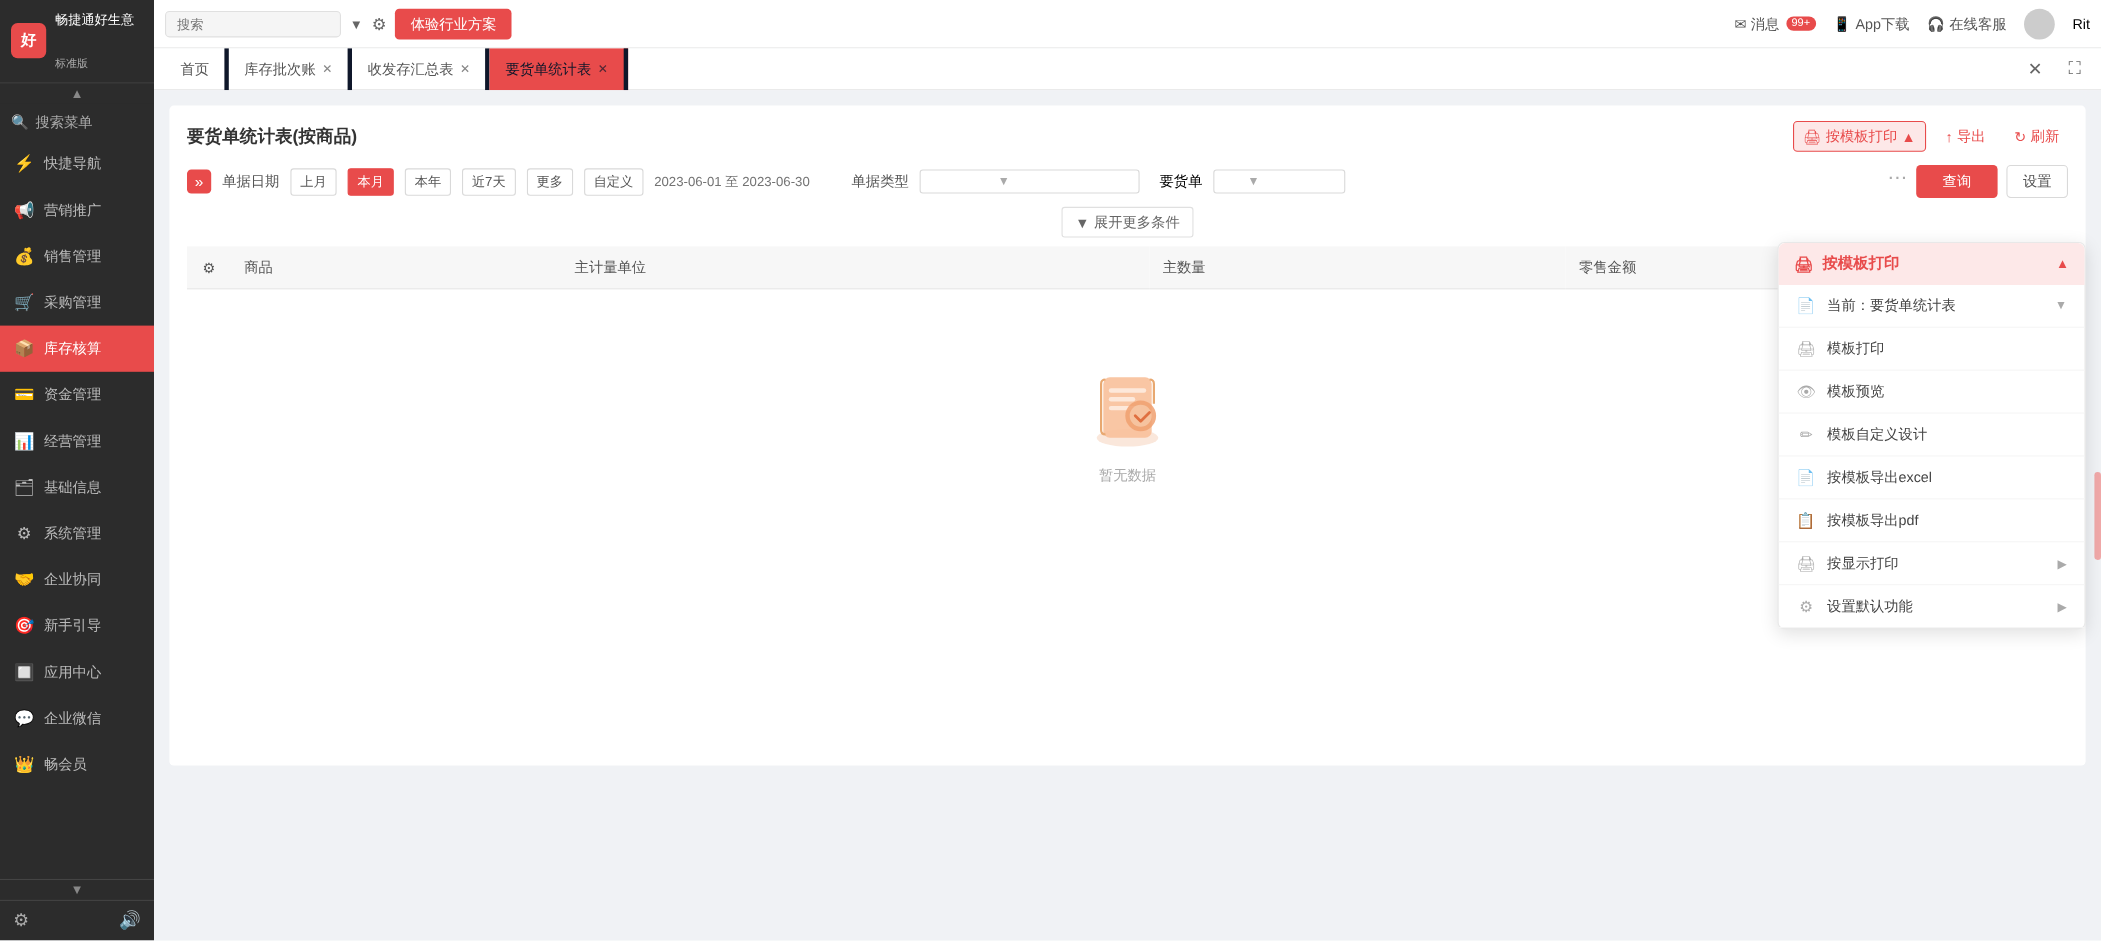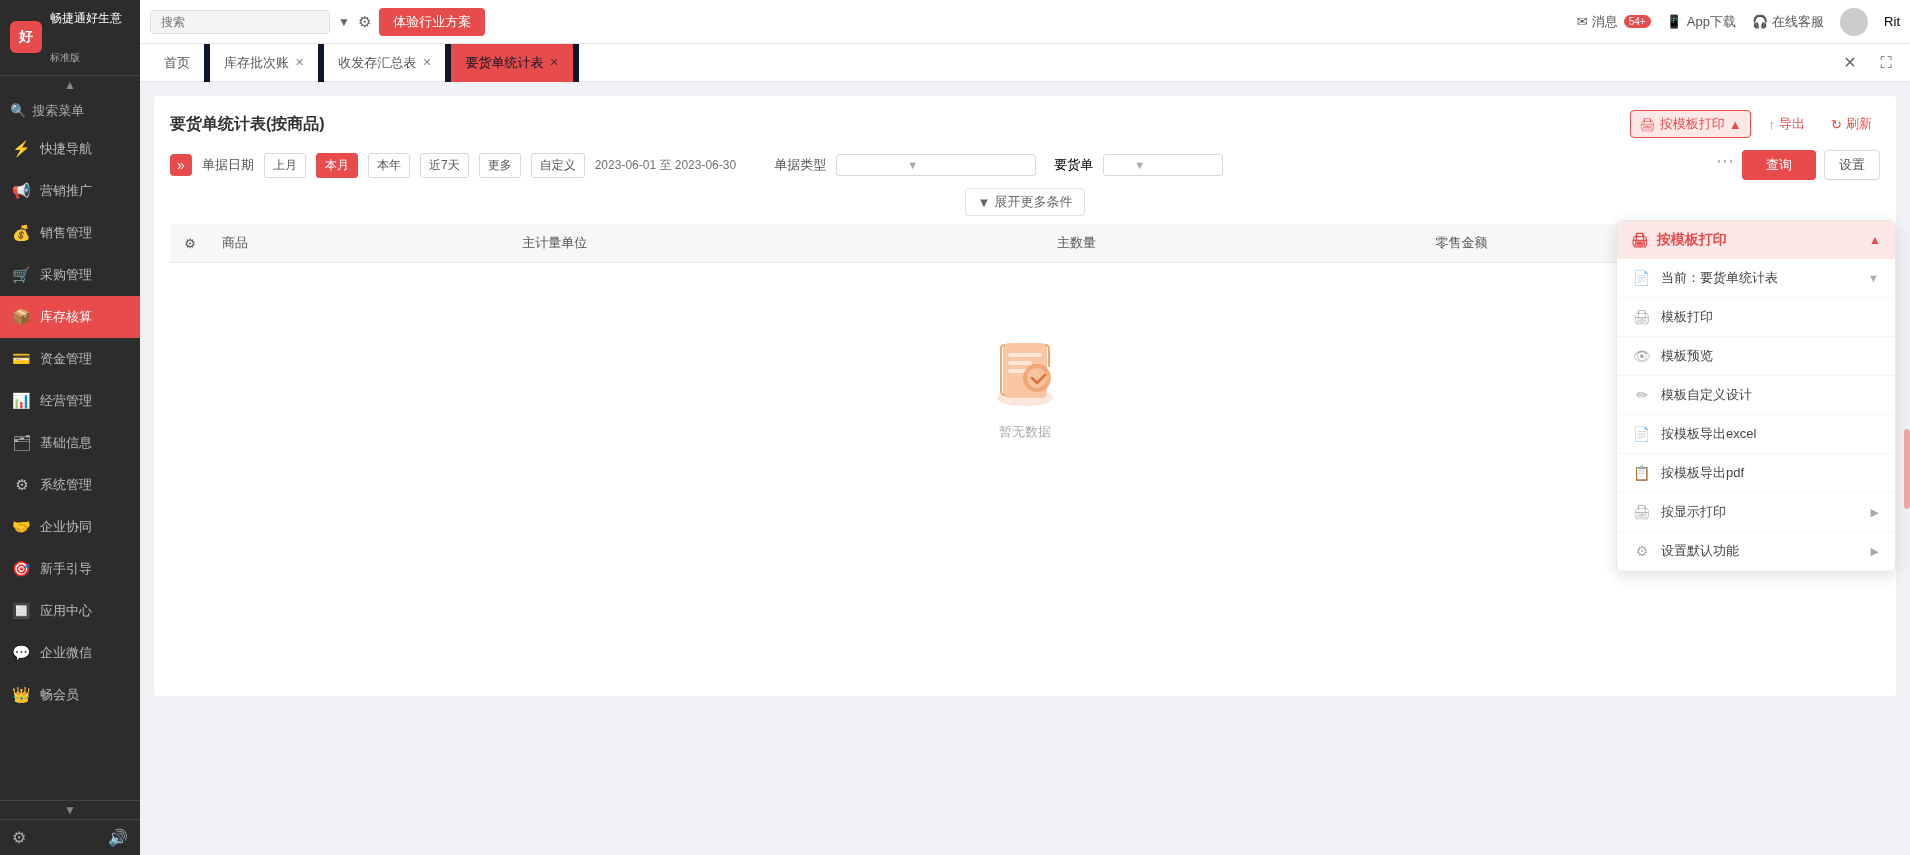--- a/index.html
+++ b/index.html
@@ -86,21 +86,21 @@
       padding: 0 10px;
       gap: 8px;
     }
     .topbar-search {
       background: #f5f5f5;
       border: 1px solid #e0e0e0;
       border-radius: 4px;
       padding: 4px 10px;
       font-size: 12px;
       color: #999;
-      width: 180px;
+      width: 160px;
     }
     .topbar-arrow {
       color: #666;
       cursor: pointer;
       font-size: 12px;
     }
     .topbar-gear {
       color: #666;
       cursor: pointer;
       font-size: 15px;
@@ -153,21 +153,21 @@
       gap: 0;
     }
     .tab-item {
       padding: 0 14px;
       height: 38px;
       display: flex;
       align-items: center;
       font-size: 13px;
       cursor: pointer;
       color: #555;
-      border-right: 6px solid #0f172a;
+      border-right: 4px solid #0f172a;
       gap: 6px;
     }
     .tab-item.active {
       background: #e84b4b;
       color: #0f172a;
     }
     .tab-close {
       font-size: 11px;
       color: inherit;
       opacity: 0.7;
@@ -520,21 +520,21 @@
 
   <div class="topbar">
     <input class="topbar-search" type="text" placeholder="搜索" style="">
     <span class="topbar-arrow">▼</span>
     <span class="topbar-gear">⚙</span>
     <button class="topbar-btn-industry">体验行业方案</button>
     <div class="topbar-right">
       <div class="topbar-right-item">
         <span>✉</span>
         <span>消息</span>
-        <span class="badge">54+</span>
+        <span class="badge">99+</span>
       </div>
       <div class="topbar-right-item">
         <span>📱</span>
         <span>App下载</span>
       </div>
       <div class="topbar-right-item">
         <span>🎧</span>
         <span>在线客服</span>
       </div>
       <div class="avatar-circle"></div>

